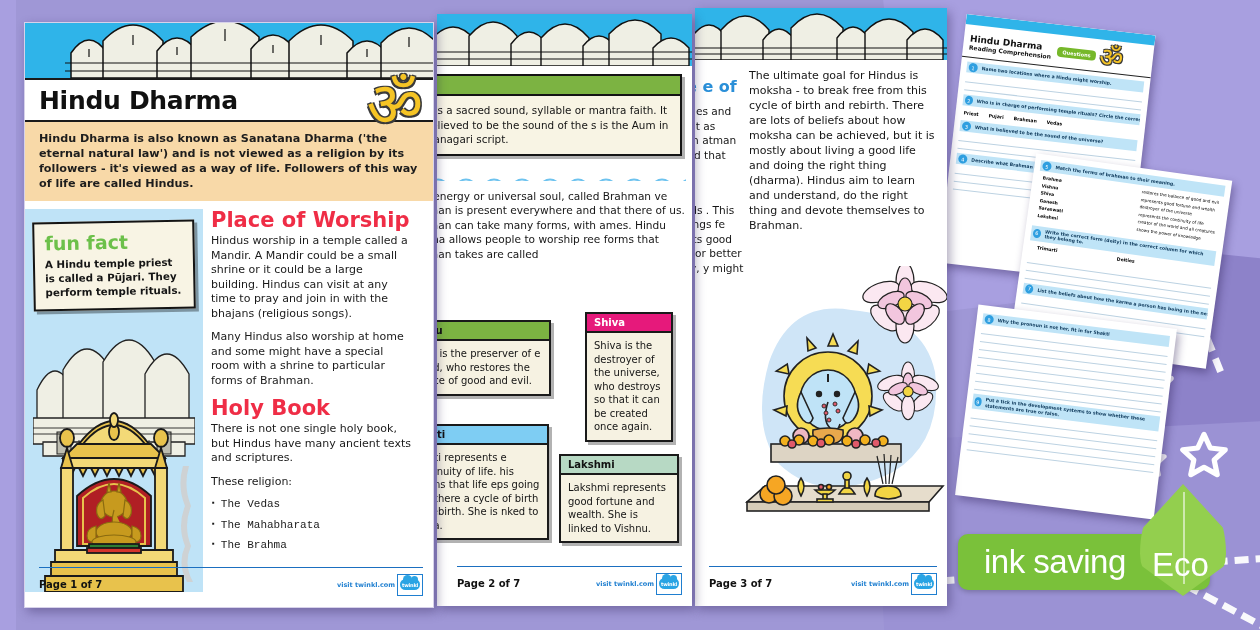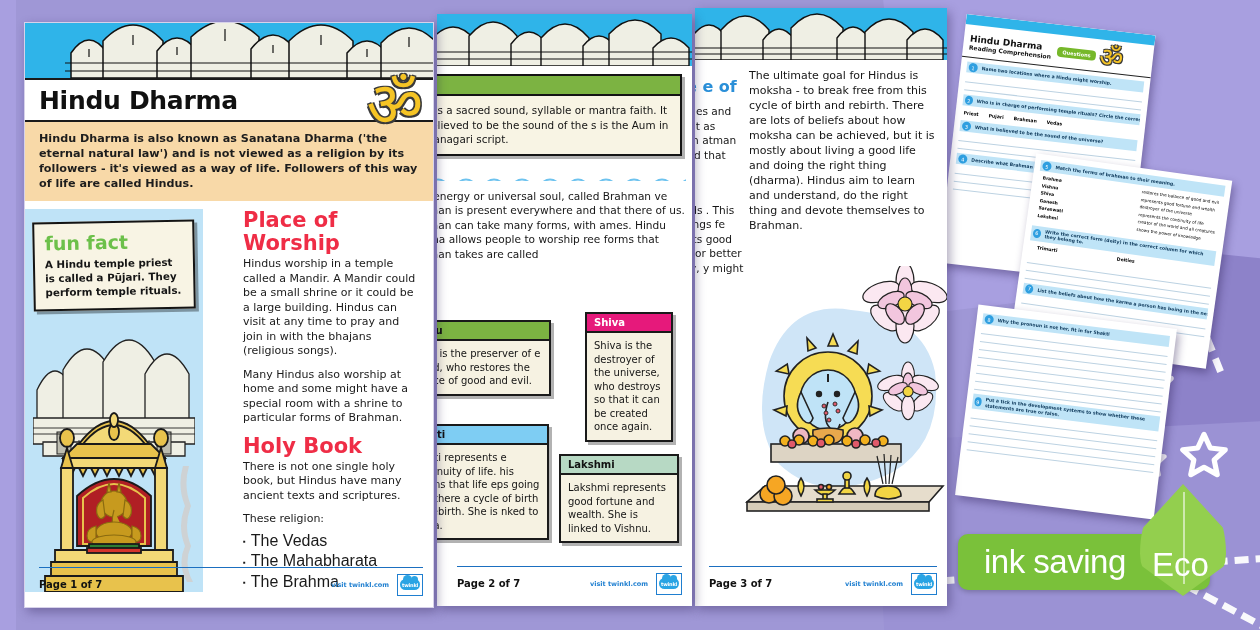--- a/index.html
+++ b/index.html
@@ -62,21 +62,21 @@
     text-shadow:1.5px 1.5px 0 #3b3b3b, -1.5px 1.5px 0 #3b3b3b, 1.5px -1.5px 0 #3b3b3b, -1.5px -1.5px 0 #3b3b3b;
     font-family:"DejaVu Sans", sans-serif;
   }
   .intro {
     background:#f8d9a8; padding:9px 14px 10px 14px;
     font-family:"DejaVu Sans", sans-serif;
     font-weight:bold; font-size:11.2px; line-height:15px; color:#1d1d1d;
   }
   .cols { display:flex; padding:8px 0 0 0; }
   .col-l { width:178px; padding-left:10px; }
-  .col-r { width:222px; padding:0 14px 0 8px;margin-left:32px; }
+  .col-r { width:222px; padding:0 14px 0 8px; }
 
   .factbox-wrap { position:relative; background:#bfe3f7; padding:12px 8px 0 8px; height:auto; }
   .factbox {
     background:#f8f4e4; border:2.5px solid #141414;
     padding:8px 10px 10px 10px;
     box-shadow:3px 3px 0 rgba(0,0,0,.35);
     transform:rotate(-1.1deg);
   }
   .fact-title {
     color:#6cc04a; font-size:19px; font-weight:bold;
@@ -86,29 +86,29 @@
 
   h2.hd {
     color:#ef2d46; font-size:21px; font-weight:bold; line-height:23px;
     font-family:"DejaVu Sans", sans-serif; margin-bottom:2px;
   }
   p.body {
     font-family:"DejaVu Sans", sans-serif;
     font-size:11px; line-height:14.5px; color:#1a1a1a; margin-bottom:9px;
   }
   ul.bul { list-style:none; }
-  ul.bul li { font-family:Liberation Sans, sans-serif; font-size:16px; line-height:19px; color:#1a1a1a; }
+  ul.bul li { font-family:Liberation Mono, monospace; font-size:11px; line-height:19px; color:#1a1a1a; }
   ul.bul li:before { content:"\25AA"; font-size:8px; margin-right:5px; vertical-align:1.5px; }
 
   .footer {
     position:absolute; bottom:6px; left:14px; right:10px; height:34px;
     border-top:1.6px solid #1b6fc0; display:flex; align-items:center; justify-content:space-between;
   }
   .foot-page { font-size:10px; color:#111; font-weight:bold; font-family:"DejaVu Sans", sans-serif; }
-  .foot-right { display:flex; align-items:center; gap:8px;justify-content:flex-end; }
+  .foot-right { display:flex; align-items:center; gap:2px;justify-content:flex-end; }
   .foot-url { font-size:6.5px; color:#1f7fd0; font-weight:bold; font-family:"DejaVu Sans", sans-serif; }
   .twinkl-box { width:26px; height:22px; border:1px solid #1f7fd0; display:flex; align-items:center; justify-content:center; }
   .cloud {
     width:20px; height:11px; background:#2aa4e4; border-radius:10px;
     position:relative; display:block;
   }
   .cloud:before, .cloud:after {
     content:""; position:absolute; background:#2aa4e4; border-radius:50%;
   }
   .cloud:before { width:9px; height:9px; top:-4px; left:3px; }

